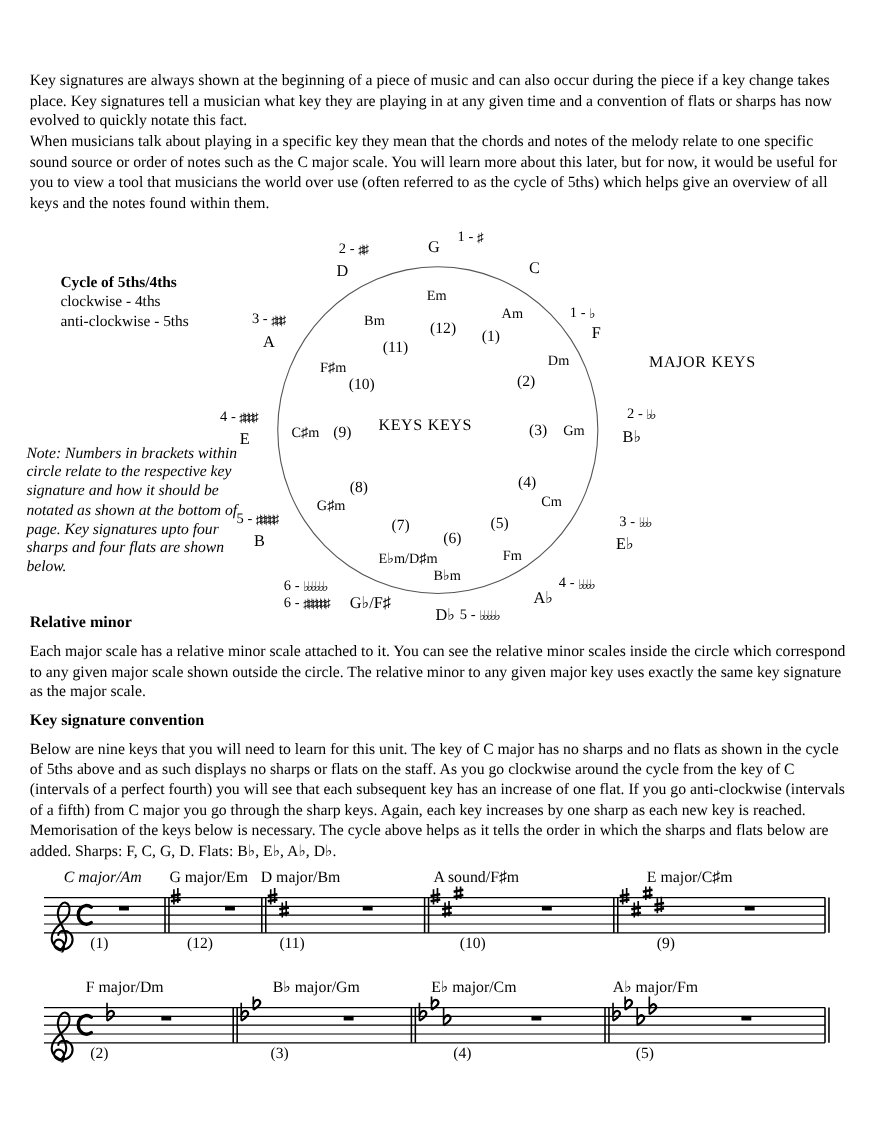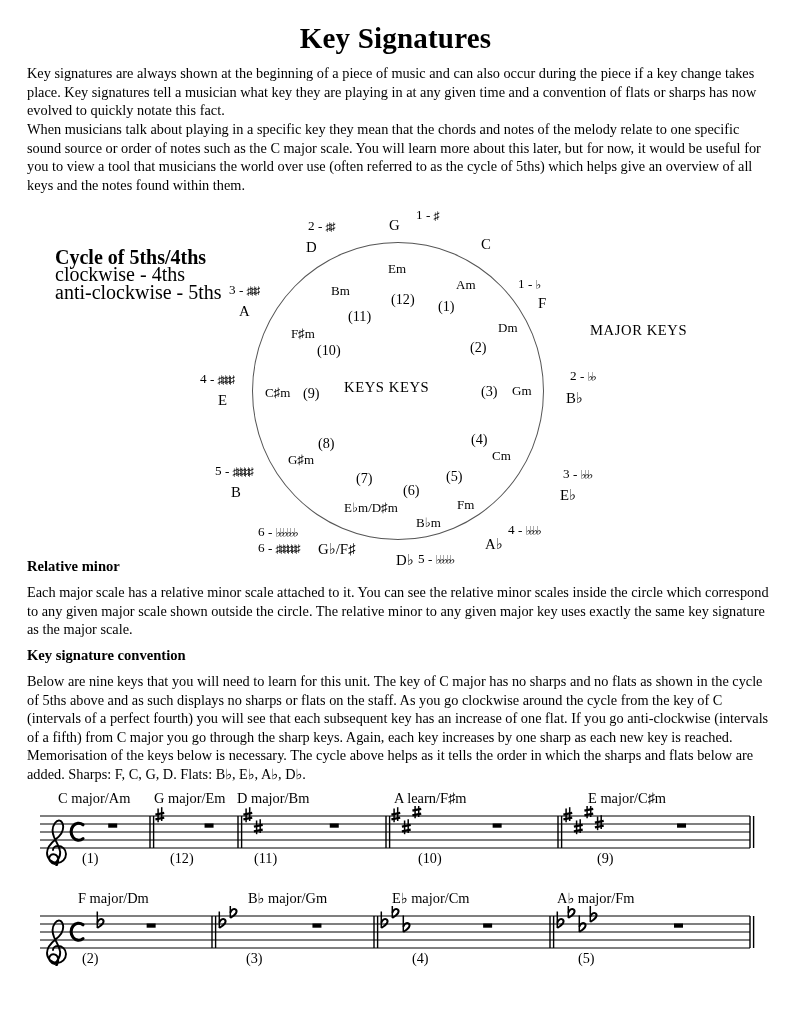--- a/index.html
+++ b/index.html
@@ -50,21 +50,21 @@
   #relative-minor-heading { left: 27px; top: 558px; }
   #key-sig-conv-heading   { left: 27px; top: 647px; }
 
   #relative-minor-para { left: 27px; top: 583px; width: 745px; }
   #key-sig-conv-para   { left: 27px; top: 672px; width: 745px; }
 
   
   #cycle-label {
     position: absolute;
     left: 55px; top: 249px;
-    font-size: 20px;
+    font-size: 14px;
     line-height: 17.4px;
   }
   #cycle-label .t { font-weight: bold; }
 
   
   #note-block {
     position: absolute;
     left: 24px; top: 404px;
     width: 215px;
     font-style: italic;
@@ -127,31 +127,31 @@
     top: 60px;
     white-space: nowrap;
   }
   .staff-svg { position: absolute; left: 0; top: 16px; }
 </style>
 </head>
 <body>
 
 <div class="page">
 
-  <div id="page-title">Key Signatures</div>
 
   <div class="para" id="intro-para-1">Key signatures are always shown at the beginning of a piece of music and can also occur during the piece if a key change takes place. Key signatures tell a musician what key they are playing in at any given time and a convention of flats or sharps has now evolved to quickly notate this fact.</div>
   <div class="para" id="intro-para-2">When musicians talk about playing in a specific key they mean that the chords and notes of the melody relate to one specific sound source or order of notes such as the C major scale. You will learn more about this later, but for now, it would be useful for you to view a tool that musicians the world over use (often referred to as the cycle of 5ths) which helps give an overview of all keys and the notes found within them.</div>
 
   <div id="cycle-label">
     <div class="t">Cycle of 5ths/4ths</div>
     <div>clockwise - 4ths</div>
     <div>anti-clockwise - 5ths</div>
   </div>
 
+  <div id="note-block">Note: Numbers in brackets within circle relate to the respective key signature and how it should be notated as shown at the bottom of page. Key signatures upto four sharps and four flats are shown below.</div>
 
   <div id="circle-of-fifths"></div>
   <div id="minor-keys-label">KEYS KEYS</div>
   <div id="major-keys-label">MAJOR KEYS</div>
 
   <div id="circle-layer">
       <div class="major-key" style="left: 481px; top: 236px;">C</div>
       <div class="major-key" style="left: 389px; top: 217px;">G</div>
       <div class="accidental-label" style="left: 416px; top: 207px;"><span>1</span><span> - </span><span class="acc">♯</span></div>
       <div class="major-key" style="left: 306px; top: 239px;">D</div>
@@ -178,21 +178,21 @@
       <div class="minor-key" style="left: 456px; top: 277px;">Am</div>
       <div class="minor-num" style="left: 438px; top: 298px;">(1)</div>
       <div class="minor-key" style="left: 498px; top: 320px;">Dm</div>
       <div class="minor-num" style="left: 470px; top: 339px;">(2)</div>
       <div class="minor-key" style="left: 512px; top: 383px; text-align: right;">Gm</div>
       <div class="minor-num" style="left: 481px; top: 383px;">(3)</div>
       <div class="minor-key" style="left: 492px; top: 448px;">Cm</div>
       <div class="minor-num" style="left: 471px; top: 431px;">(4)</div>
       <div class="minor-key" style="left: 457px; top: 497px;">Fm</div>
       <div class="minor-num" style="left: 446px; top: 468px;">(5)</div>
-      <div class="minor-key" style="left: 416px; top: 515px;">B♭m</div>
+      <div class="minor-key" style="left: 394px; top: 515px;">B♭m</div>
       <div class="minor-num" style="left: 403px; top: 482px;">(6)</div>
       <div class="minor-key" style="left: 344px; top: 500px;">E♭m/D♯m</div>
       <div class="minor-num" style="left: 356px; top: 470px;">(7)</div>
       <div class="minor-key" style="left: 288px; top: 452px;">G♯m</div>
       <div class="minor-num" style="left: 318px; top: 435px;">(8)</div>
       <div class="minor-key" style="left: 265px; top: 385px;">C♯m</div>
       <div class="minor-num" style="left: 303px; top: 385px;">(9)</div>
       <div class="minor-key" style="left: 291px; top: 326px;">F♯m</div>
       <div class="minor-num" style="left: 317px; top: 342px;">(10)</div>
       <div class="minor-key" style="left: 331px; top: 283px;">Bm</div>
@@ -297,27 +297,27 @@
           <line x1="601.2" y1="9.2" x2="601.2" y2="23" stroke="#000" stroke-width="1.5"></line>
           <line x1="594.9" y1="16.6" x2="603.7" y2="14.9" stroke="#000" stroke-width="2.3"></line>
           <line x1="594.9" y1="21.4" x2="603.7" y2="19.7" stroke="#000" stroke-width="2.3"></line>
         </g>
         <rect x="677.04" y="17.5" width="9" height="4.2" fill="#000"></rect>
         <g>
           <line x1="750" y1="10" x2="750" y2="42" stroke="#000" stroke-width="1.4"></line>
           <line x1="753.6" y1="10" x2="753.6" y2="42" stroke="#000" stroke-width="1.4"></line>
         </g>
       </svg>
-      <div class="staff-title" style="left: 58px;">C major/Am</div>
+      <div class="staff-title" style="left: 58px; font-style: italic;">C major/Am</div>
       <div class="staff-number" style="left: 82px;">(1)</div>
       <div class="staff-title" style="left: 154px;">G major/Em</div>
       <div class="staff-number" style="left: 170px;">(12)</div>
       <div class="staff-title" style="left: 237px;">D major/Bm</div>
       <div class="staff-number" style="left: 254px;">(11)</div>
-      <div class="staff-title" style="left: 394px;">A learn/F♯m</div>
+      <div class="staff-title" style="left: 394px;">A sound/F♯m</div>
       <div class="staff-number" style="left: 418px;">(10)</div>
       <div class="staff-title" style="left: 588px;">E major/C♯m</div>
       <div class="staff-number" style="left: 597px;">(9)</div>
     </div>
   <div class="staff-system" id="staff-system-2">
       <svg width="791" height="60" viewBox="0 0 791 60" class="staff-svg">
         <g>
           <line x1="40" y1="10" x2="750" y2="10" stroke="#000" stroke-width="1.1"></line>
           <line x1="40" y1="18" x2="750" y2="18" stroke="#000" stroke-width="1.1"></line>
           <line x1="40" y1="26" x2="750" y2="26" stroke="#000" stroke-width="1.1"></line>

